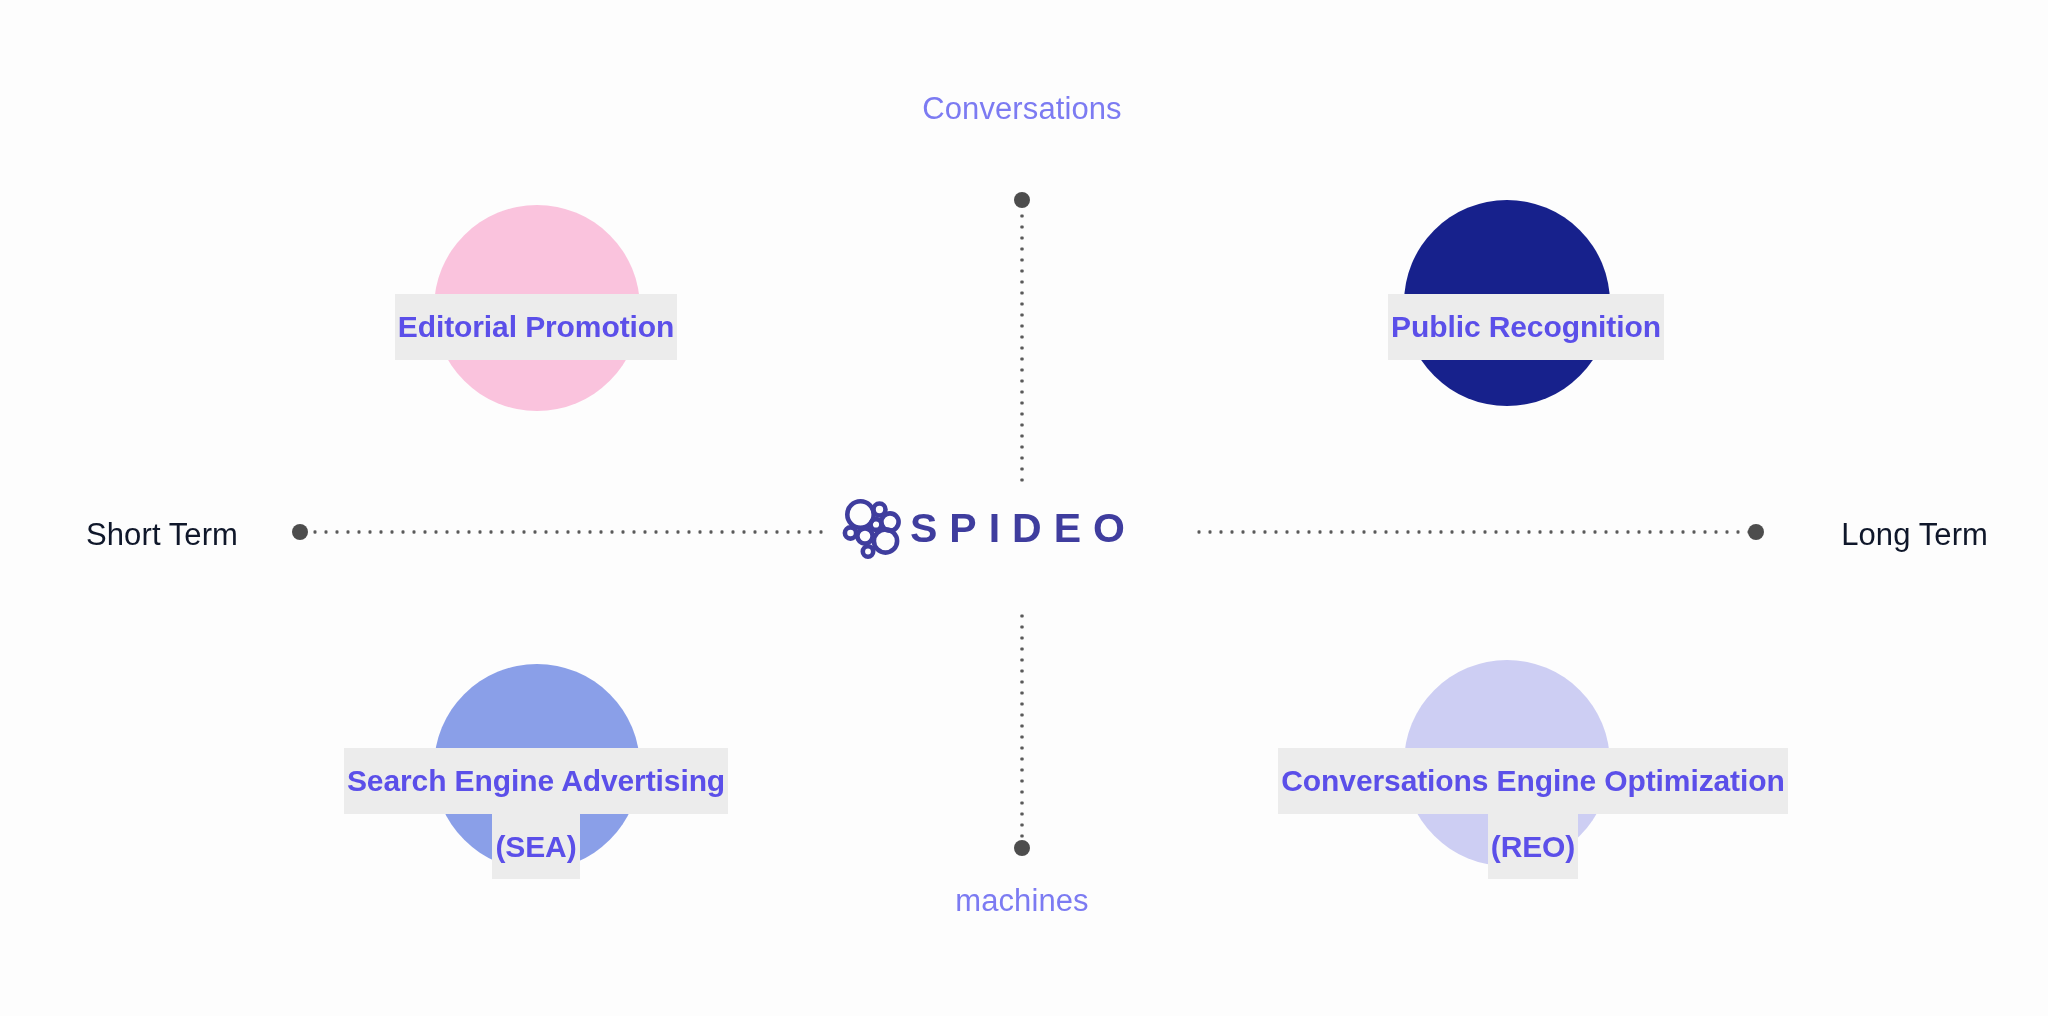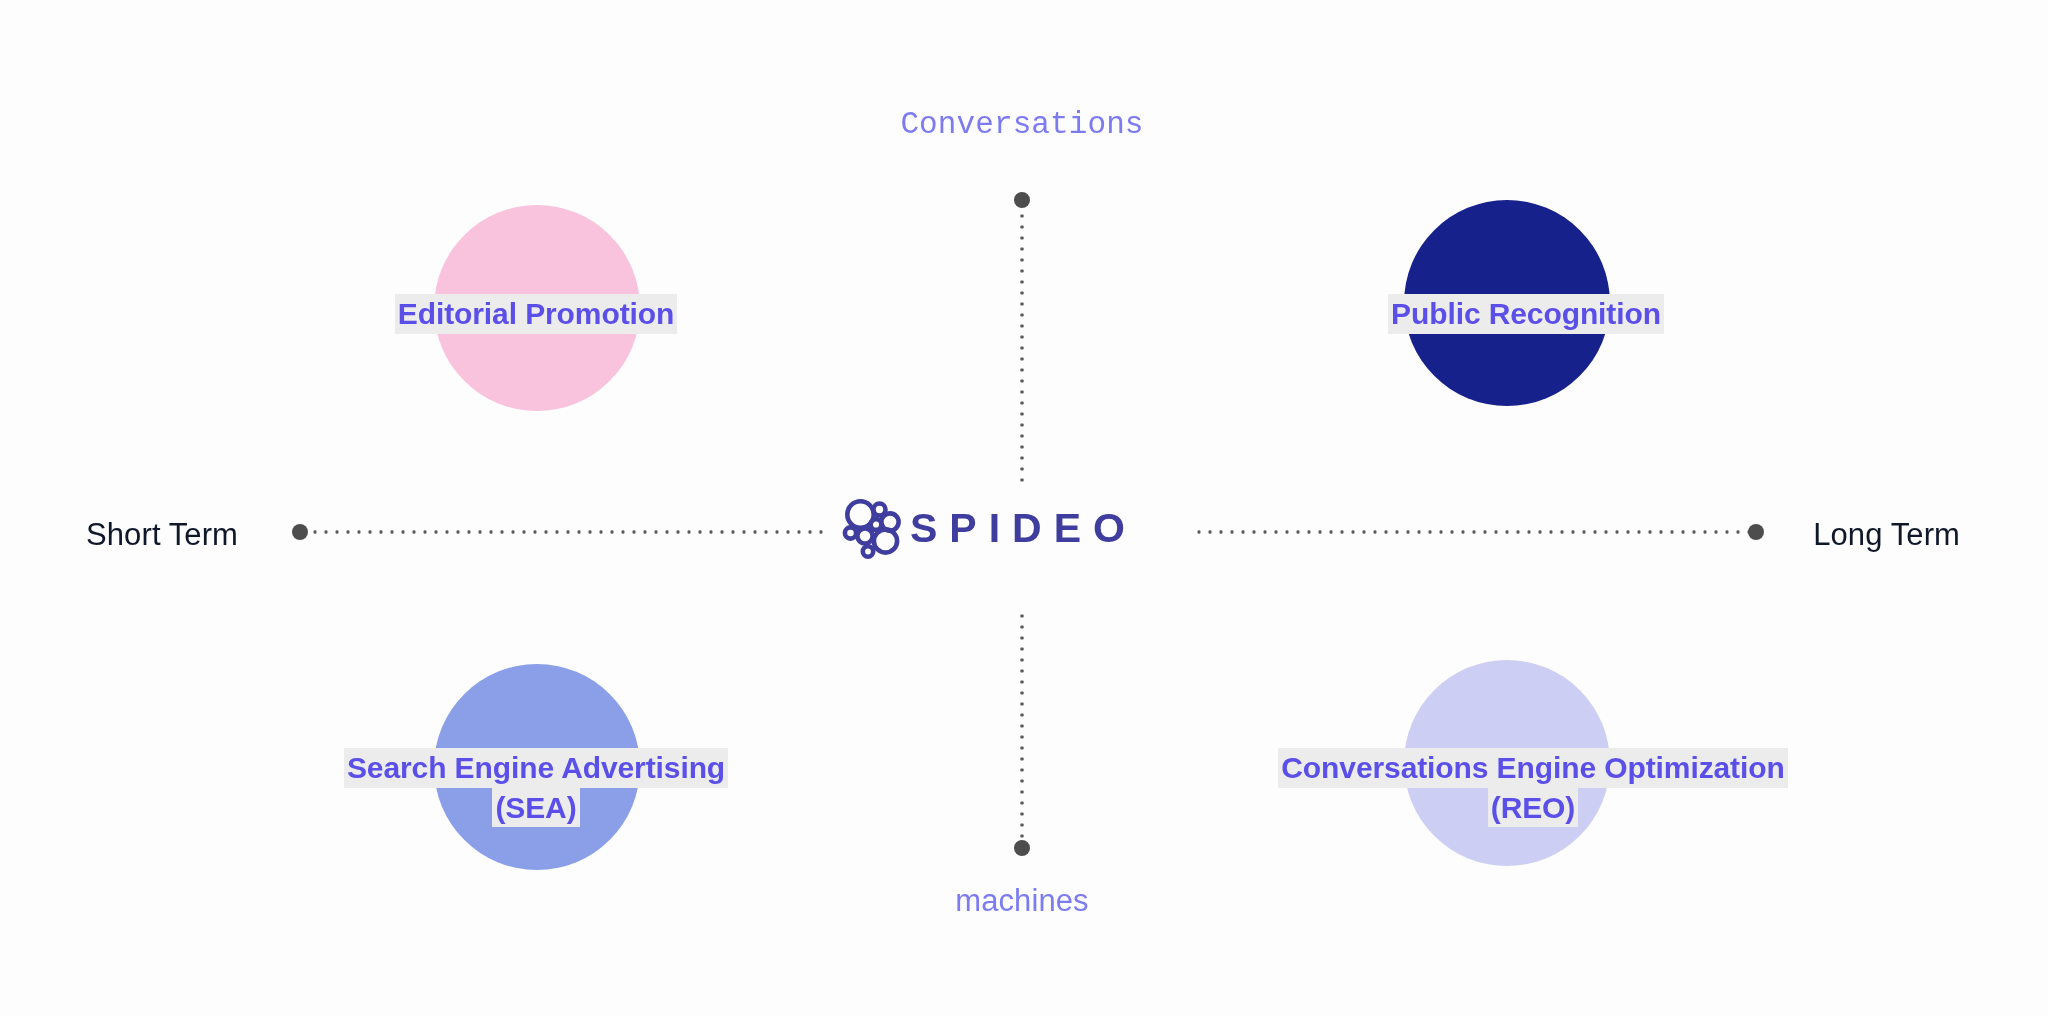--- a/index.html
+++ b/index.html
@@ -55,33 +55,33 @@
   .axis-label {
     position:absolute;
     color:#0f172a;
     font-size:31px;
     font-weight:400;
     line-height:1.28;
     white-space:nowrap;
     letter-spacing:0.1px;
   }
   .label-short { left:86px;  top:515px; }
-  .label-long  { right:88px; top:515px; }
+  .label-long  { right:60px; top:515px; }
 
   .axis-label-stack {
     position:absolute;
     color:#7C7BF2;
     font-size:31px;
     font-weight:400;
     line-height:1.34;
     text-align:center;
     width:460px;
     letter-spacing:0.1px;
   }
-  .label-humans   { left:792px; top:104px;font-family:Liberation Mono, monospace; }
+  .label-humans   { left:792px; top:88px; }
   .label-machines { left:792px; top:880px; }
 
   
   .bubble {
     position:absolute;
     width:206px; height:206px;
     border-radius:50%;
   }
   .bubble-tl { left:434px;  top:205px; background:#FAC3DD; }
   .bubble-tr { left:1404px; top:200px; background:#17218C; }
@@ -95,21 +95,21 @@
     font-size:30px;
     font-weight:700;
     line-height:1.32;
     color:#5B4FE9;
     white-space:nowrap;
     letter-spacing:-0.1px;
   }
   .quad-label .ln {
     display:inline-block;
     background:#ECECEC;
-    padding:0 3px;
+    padding:13px 3px;
   }
 
   .ql-tl { left:200px;  top:294px; width:672px; }
   .ql-tr { left:1190px; top:294px; width:672px; }
   .ql-bl { left:190px;  top:748px; width:692px; }
   .ql-br { left:1010px; top:748px; width:1046px; }
 
   
   #logo {
     position:absolute;

